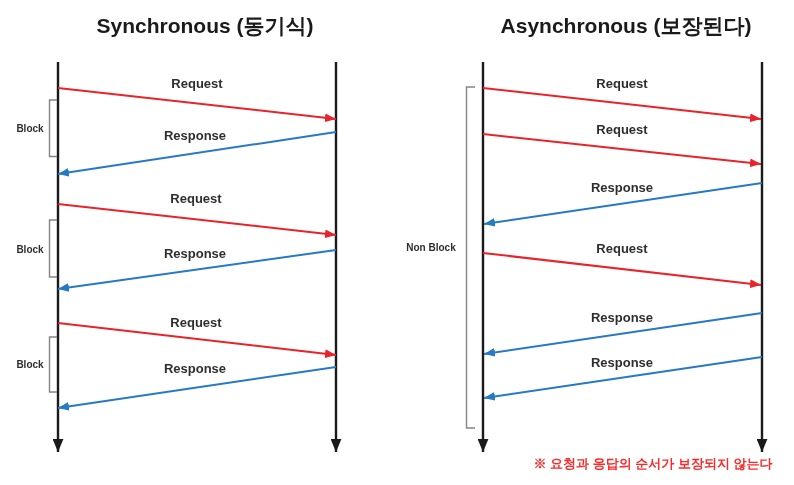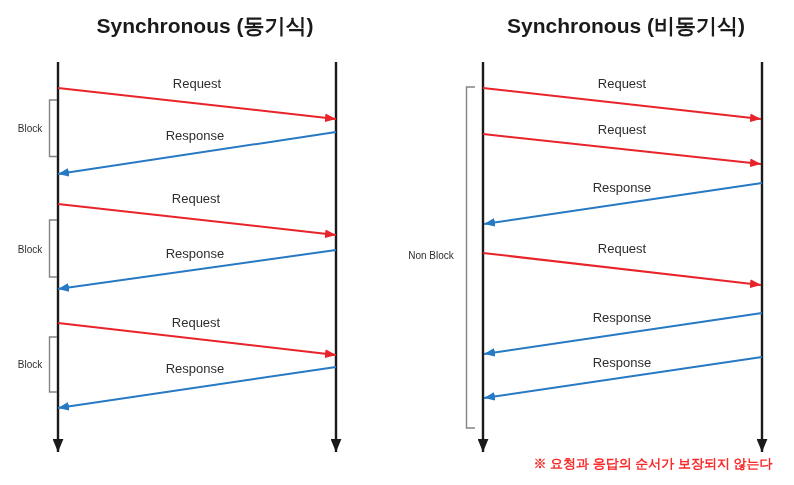--- a/index.html
+++ b/index.html
@@ -27,20 +27,21 @@
   svg.diagram-layer {
     position: absolute;
     left: 0; top: 0;
     width: 794px; height: 485px;
   }
   .txt {
     position: absolute;
     white-space: nowrap;
     transform: translate(-50%, -50%);
     color: var(--label);
+    font-weight: bold;
   }
   .title {
     font-size: 21px;
     font-weight: 700;
     color: var(--title);
     letter-spacing: 0px;
   }
   .msg-label { font-size: 13px; }
   .block-label { font-size: 10px; }
   .caption {
@@ -94,36 +95,36 @@
 
     <line class="req-line" x1="483" y1="88" x2="761" y2="119" marker-end="url(#arrow-red)"></line>
     <line class="req-line" x1="483" y1="134" x2="761" y2="164" marker-end="url(#arrow-red)"></line>
     <line class="res-line" x1="762" y1="183" x2="484" y2="224" marker-end="url(#arrow-blue)"></line>
     <line class="req-line" x1="483" y1="253" x2="761" y2="285" marker-end="url(#arrow-red)"></line>
     <line class="res-line" x1="762" y1="313" x2="484" y2="354" marker-end="url(#arrow-blue)"></line>
     <line class="res-line" x1="762" y1="357" x2="484" y2="398" marker-end="url(#arrow-blue)"></line>
   </svg>
 
   <div class="txt title" style="left:205px; top:26px;">Synchronous (동기식)</div>
-  <div class="txt title" style="left:626px; top:26px;">Synchronous (비동기식)</div>
+  <div class="txt title" style="left:626px; top:26px;">Asynchronous (보장된다)</div>
 
   <div class="txt msg-label" style="left:197px; top:83px;">Request</div>
   <div class="txt msg-label" style="left:195px; top:135px;">Response</div>
   <div class="txt msg-label" style="left:196px; top:198px;">Request</div>
   <div class="txt msg-label" style="left:195px; top:253px;">Response</div>
   <div class="txt msg-label" style="left:196px; top:322px;">Request</div>
   <div class="txt msg-label" style="left:195px; top:368px;">Response</div>
 
   <div class="txt msg-label" style="left:622px; top:83px;">Request</div>
   <div class="txt msg-label" style="left:622px; top:129px;">Request</div>
   <div class="txt msg-label" style="left:622px; top:187px;">Response</div>
   <div class="txt msg-label" style="left:622px; top:248px;">Request</div>
   <div class="txt msg-label" style="left:622px; top:317px;">Response</div>
   <div class="txt msg-label" style="left:622px; top:362px;">Response</div>
 
   <div class="txt block-label" style="left:30px; top:128px;">Block</div>
   <div class="txt block-label" style="left:30px; top:249px;">Block</div>
   <div class="txt block-label" style="left:30px; top:364px;">Block</div>
-  <div class="txt block-label" style="left:431px; top:255px;">Non Block</div>
+  <div class="txt block-label" style="left:431px; top:247px;">Non Block</div>
 
   <div class="txt caption" style="left:653px; top:464px;text-align:center;">※ 요청과 응답의 순서가 보장되지 않는다</div>
 
 </div>
 
 </body></html>

